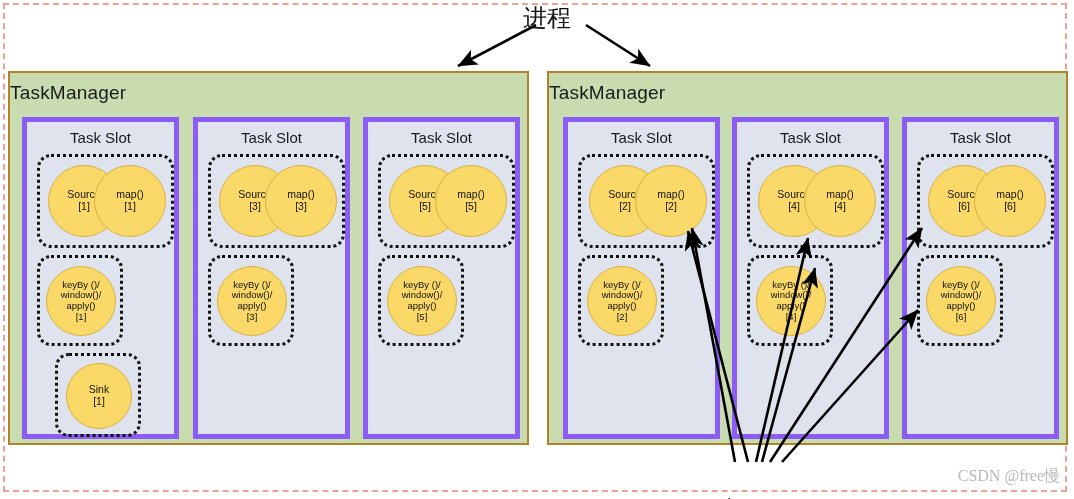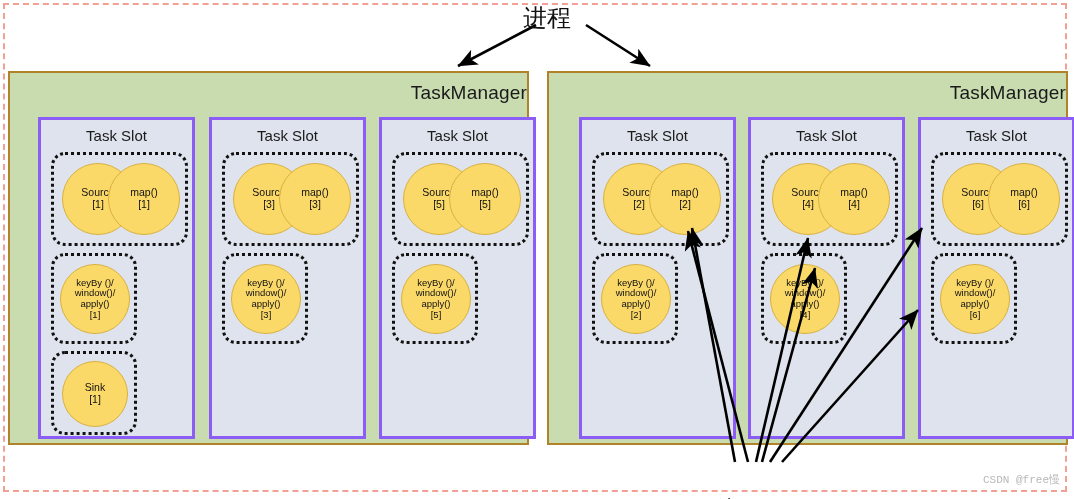--- a/index.html
+++ b/index.html
@@ -31,36 +31,35 @@
     border:2px solid #b0822a;
     top:71px;
     height:374px;
   }
   #taskmanager-left{ left:8px;  width:521px; }
   #taskmanager-right{ left:547px; width:521px; }
 
   .tm-title{
     position:absolute;
     top:9px; left:0; right:0;
-    text-align:right;
+    text-align:left;
     font-size:19px;
     color:#1a1a1a;
     letter-spacing:.2px;
   }
 
   
   .task-slot{
     position:absolute;
     box-sizing:border-box;
     background:#dee3ed;
-    border:3px solid #8b5cf6;
+    border:5px solid #8b5cf6;
     top:44px;
     height:322px;
     width:157px;
-    margin-left:16px;
   }
   .slot-0{ left:12px; }
   .slot-1{ left:183px; }
   .slot-2{ left:353px; }
   #taskmanager-right .slot-0{ left:14px; }
   #taskmanager-right .slot-1{ left:183px; }
   #taskmanager-right .slot-2{ left:353px; }
 
   .slot-title{
     position:absolute;
@@ -80,21 +79,21 @@
   }
   .group-pipeline{
     left:10px; top:32px;
     width:137px; height:94px;
   }
   .group-window{
     left:10px; top:133px;
     width:86px; height:91px;
   }
   .group-sink{
-    left:10px; top:231px;
+    left:28px; top:231px;
     width:86px; height:84px;
   }
 
   
   .circle{
     position:absolute;
     border-radius:50%;
     background:#fbd969;
     border:1px solid #d8b13f;
     display:flex;
@@ -135,23 +134,23 @@
     color:#111;
     font-family:"DejaVu Sans","Liberation Sans",sans-serif;
   }
   #label-process{ left:523px; top:2px; }
   #label-thread{  left:715px; top:494px; }
 
   
   #watermark{
     position:absolute;
     right:14px; bottom:12px;
-    font-size:11px;
+    font-size:16px;
     color:#b8b8b8;
-    font-family:Liberation Mono, monospace;
+    font-family:Liberation Serif, serif;
   }
 
   
   #arrow-layer{
     position:absolute;
     left:0; top:0;
     width:1074px; height:499px;
     pointer-events:none;
   }
 </style>

